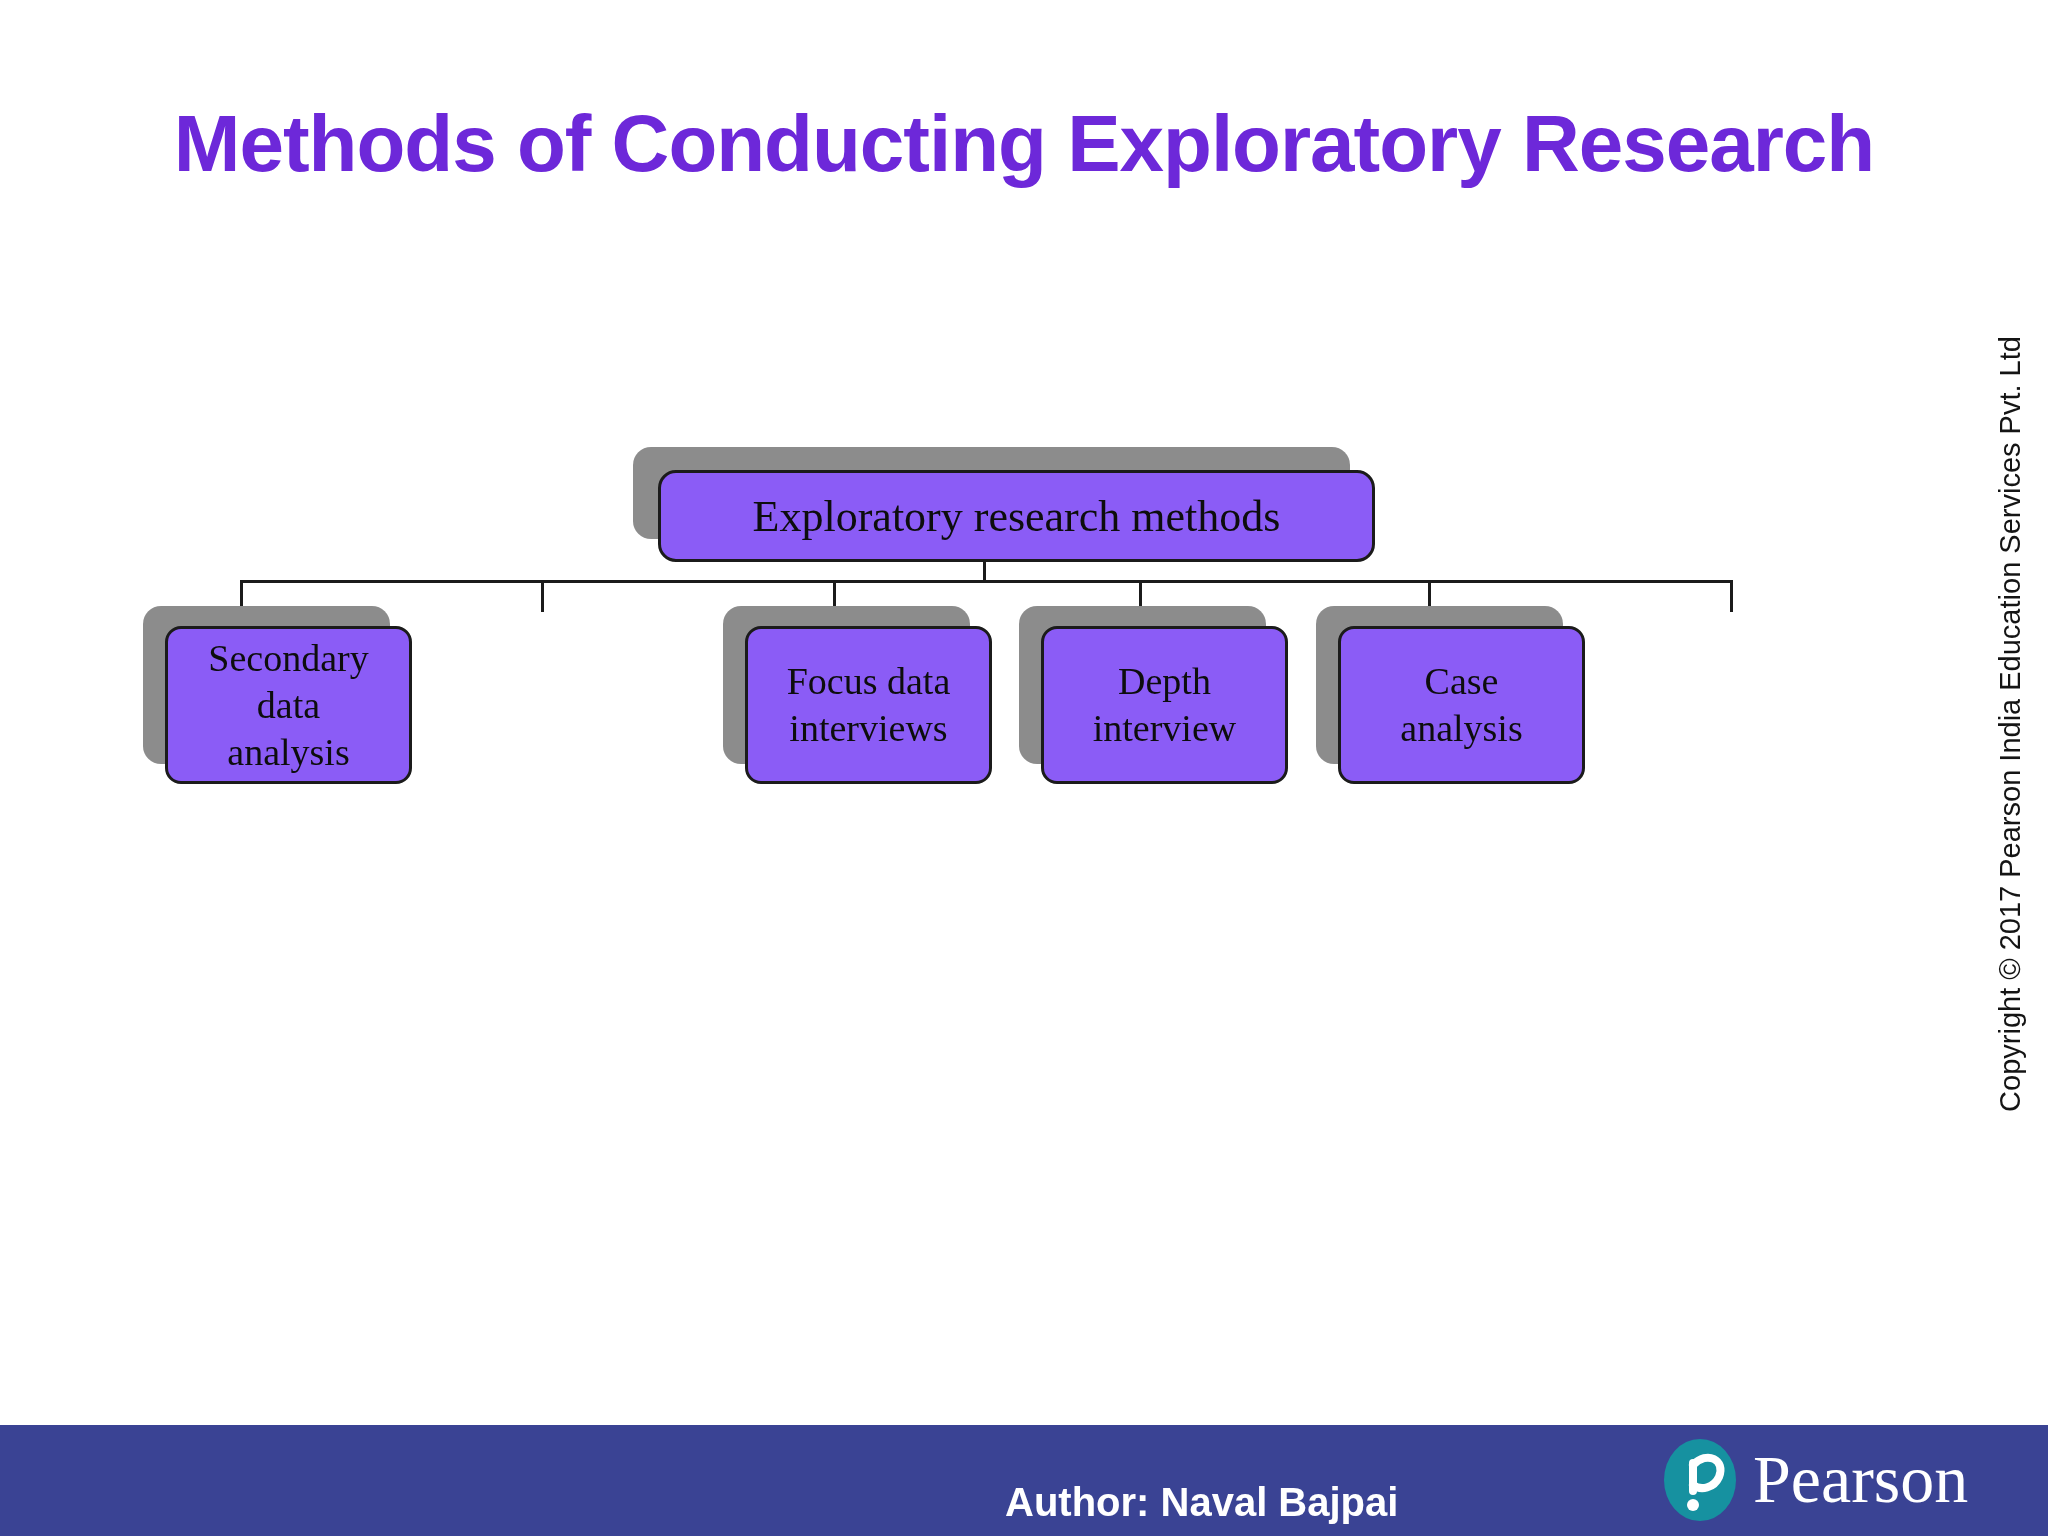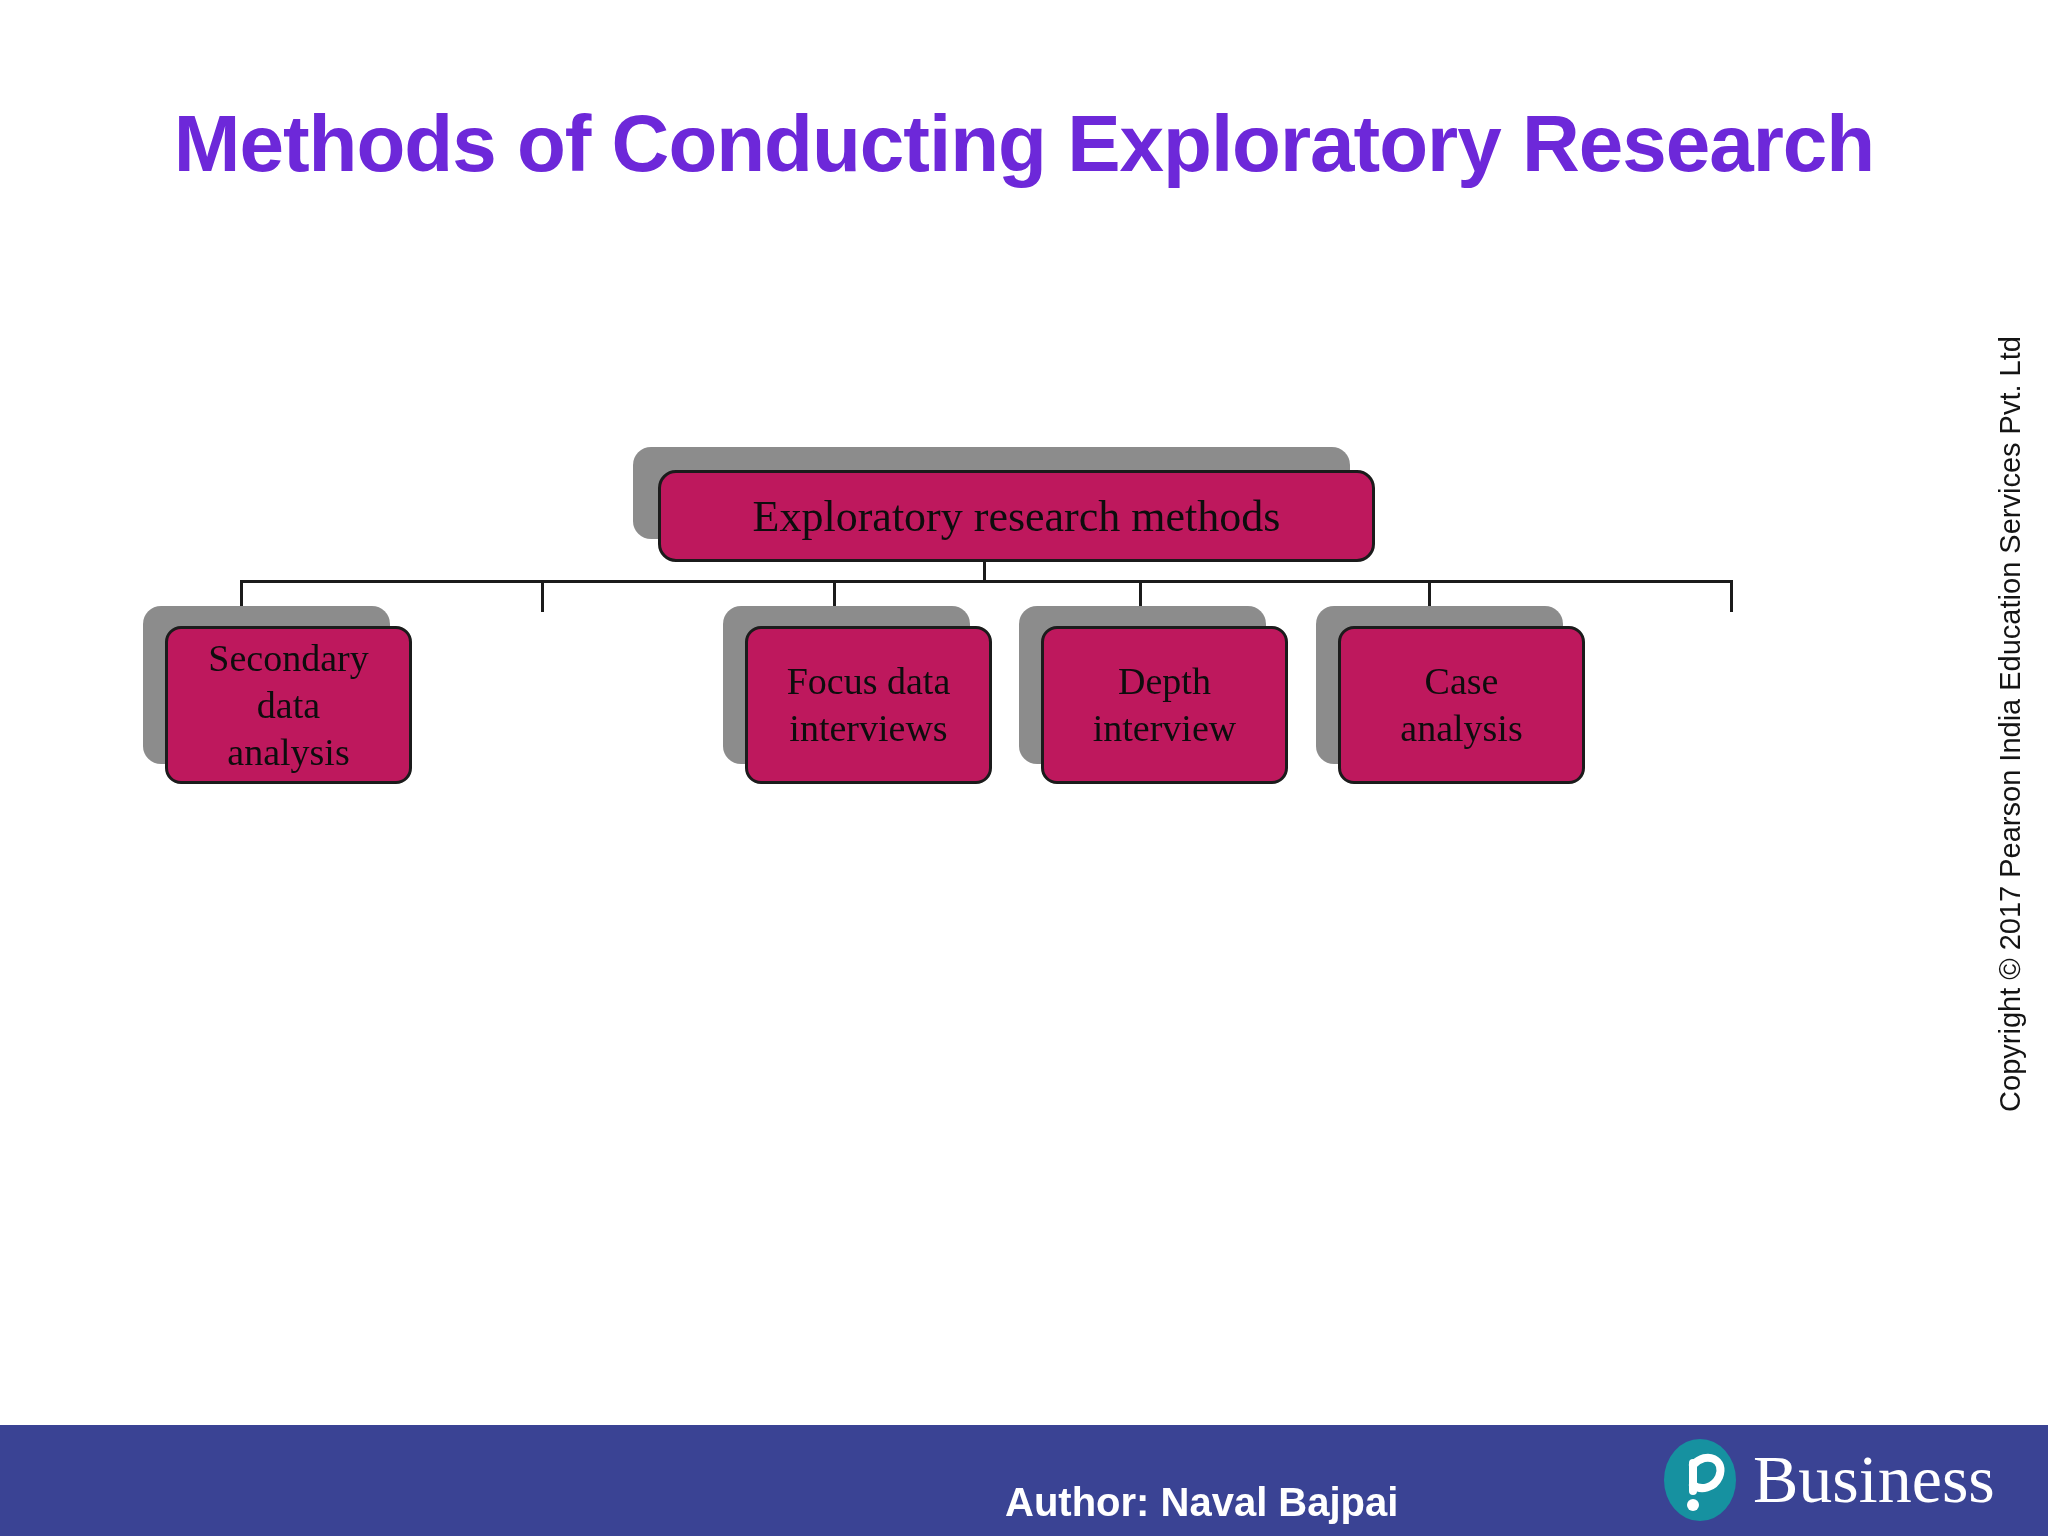--- a/index.html
+++ b/index.html
@@ -30,21 +30,21 @@
     position: absolute;
     width: 100%; height: 100%;
     background: #8C8C8C;
     border-radius: 18px;
   }
   .node .box {
     position: absolute;
     left: 0; top: 0;
     width: 100%; height: 100%;
     box-sizing: border-box;
-    background: #be185d;
+    background: #8b5cf6;
     border: 3px solid #1b1b1b;
     border-radius: 16px;
     display: flex;
     align-items: center;
     justify-content: center;
     text-align: center;
     font-family: "Liberation Serif", serif;
     color: #0d0d0d;
     white-space: pre-line;
   }
@@ -155,14 +155,14 @@
 <div class="footer">
   <div class="footer-author">Author: Naval Bajpai</div>
 
   <svg class="pearson-logo" viewBox="0 0 74 84" width="74" height="84" aria-hidden="true">
     <ellipse cx="37" cy="42" rx="36" ry="41" fill="#1691A0"></ellipse>
     <path d="M30 25 V53" stroke="#ffffff" stroke-width="8" stroke-linecap="round" fill="none"></path>
     <path d="M30 27 C 44 12, 63 22, 56 39 C 51 50, 38 53, 30 47" stroke="#ffffff" stroke-width="8" stroke-linecap="round" fill="none"></path>
     <circle cx="30" cy="67" r="6" fill="#ffffff"></circle>
   </svg>
 
-  <div class="pearson-wordmark">Business</div>
+  <div class="pearson-wordmark">Pearson</div>
 </div>
 
 </body></html>

